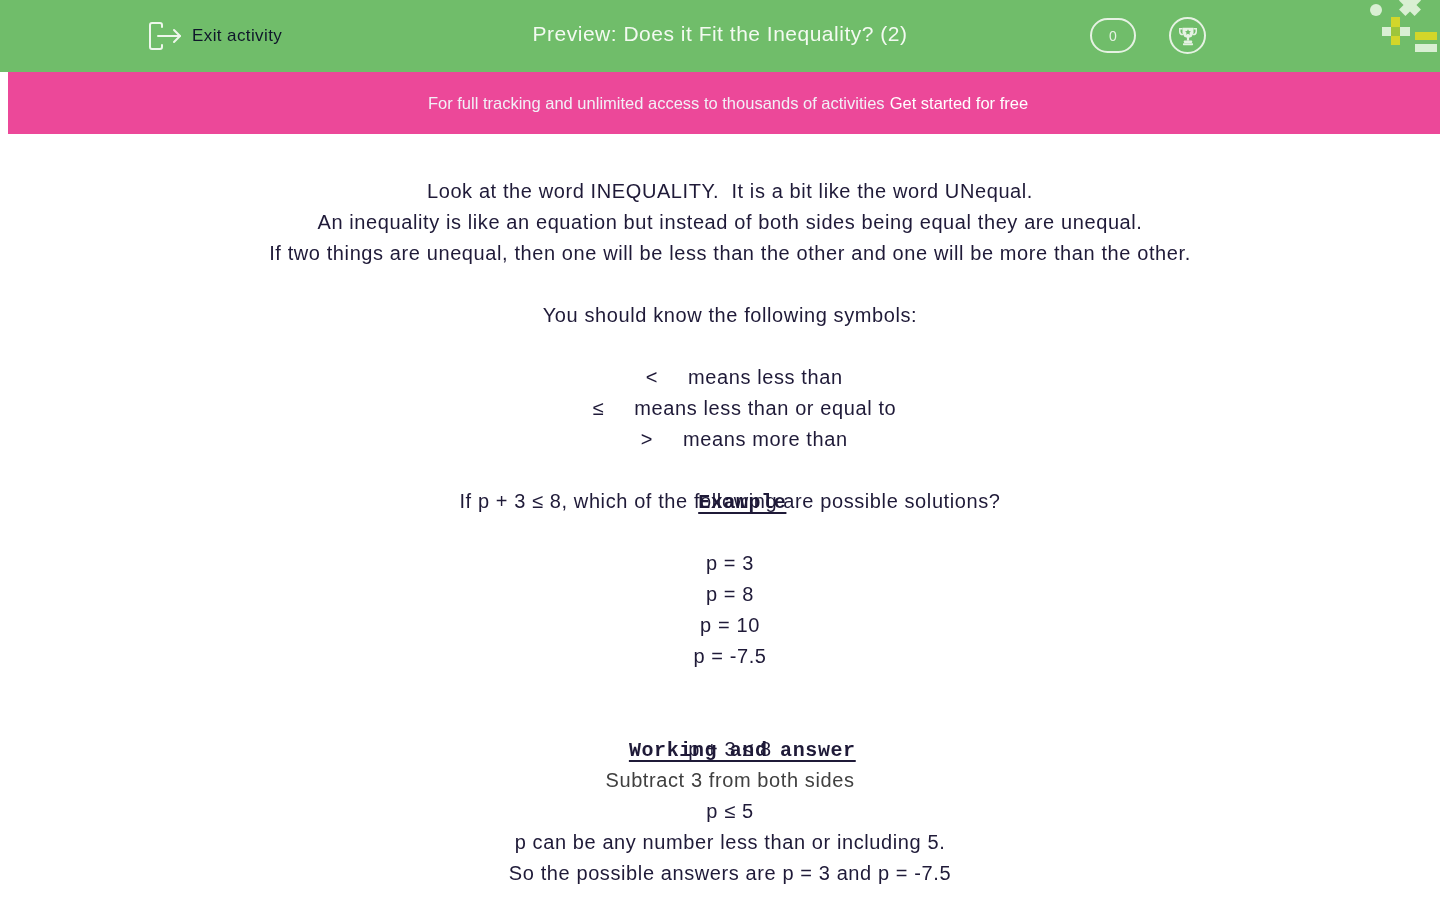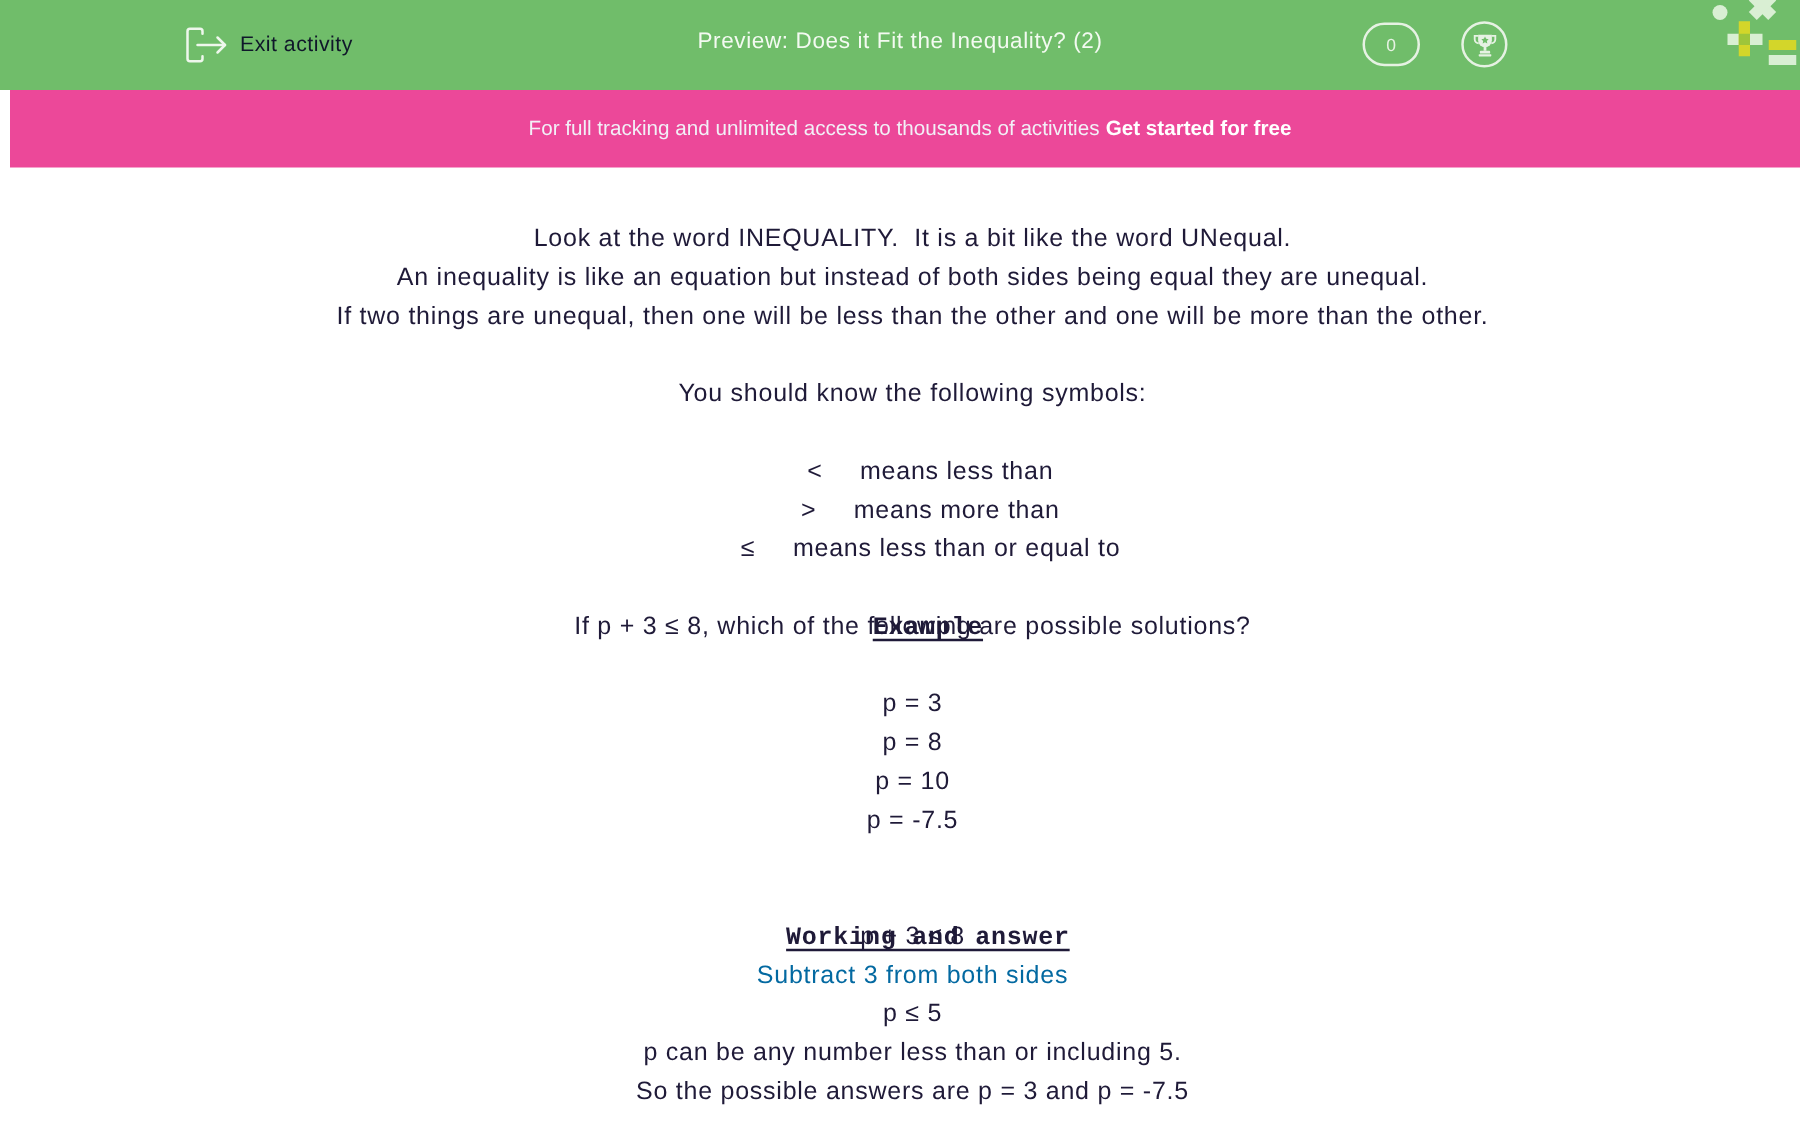--- a/index.html
+++ b/index.html
@@ -11,21 +11,21 @@
       background: #70bd6a; overflow: hidden;
     }
     .exit-btn {
       position: absolute; left: 148px; top: 20px; height: 32px;
       display: flex; align-items: center; gap: 10px; cursor: pointer;
       color: #0f172a; font-size: 17px; letter-spacing: 0.4px;
     }
     .exit-btn svg { width: 34px; height: 30px; display: block; }
     .title {
       position: absolute; left: 0; right: 0; top: 22px; text-align: center;
-      color: #f3faf1; font-size: 18px; letter-spacing: 0.5px; pointer-events: none;
+      color: #f3faf1; font-size: 21px; letter-spacing: 0.5px; pointer-events: none;
     }
     .title span { pointer-events: auto; }
     .score-pill {
       position: absolute; left: 1090px; top: 18px; width: 46px; height: 35px;
       border: 2px solid #e6f2e3; border-radius: 18px; color: #e6f2e3;
       font-size: 14px; display: flex; align-items: center; justify-content: center;
     }
     .trophy-btn {
       position: absolute; left: 1169px; top: 17px; width: 37px; height: 37px;
       border: 2px solid #e6f2e3; border-radius: 50%;
@@ -33,30 +33,30 @@
     }
     .trophy-btn svg { width: 22px; height: 22px; display: block; }
     .logo { position: absolute; left: 1366px; top: 0; width: 74px; height: 60px; }
     .logo svg { width: 74px; height: 60px; display: block; }
 
     .promo {
       position: absolute; left: 8px; top: 72px; width: 1440px; height: 62px;
       background: #ec4899; color: #f2f0f7; font-size: 16.5px;
       display: flex; align-items: center; justify-content: center; gap: 5px;
     }
-    .promo .cta { font-weight: bold; color: #ffffff; cursor: pointer; }
+    .promo .cta { font-weight: normal; color: #ffffff; cursor: pointer; }
 
     .content {
       position: absolute; left: 0; top: 176px; width: 1440px;
       text-align: center; font-size: 20px; letter-spacing: 0.6px; color: #1f1a38;
     }
     .line { height: 31px; line-height: 31px; white-space: pre; padding-left: 20px; }
     .blank { height: 31px; }
     .heading { font-weight: bold; text-decoration: underline; text-underline-offset: 4px; font-family: Liberation Mono, monospace; }
-    .red { color: #0369a1; }
+    .red { color: #404040; }
     .sym { display: inline-block; width: 20px; text-align: center; }
     .sym-gap { display: inline-block; width: 26px; }
   </style>
 </head>
 <body>
 
 <div class="topbar">
   <div class="exit-btn">
     <span>
       <svg viewBox="0 0 34 30" fill="none" stroke="#eef7ec" stroke-width="2" stroke-linecap="round" stroke-linejoin="round">
@@ -115,24 +115,24 @@
   <div class="line">Look at the word INEQUALITY.  It is a bit like the word UNequal.</div>
   <div class="line">An inequality is like an equation but instead of both sides being equal they are unequal.</div>
   <div class="line">If two things are unequal, then one will be less than the other and one will be more than the other.</div>
   <div class="blank"></div>
 
   <div class="line">You should know the following symbols:</div>
   <div class="line">
     <span class="sym">&lt;</span><span class="sym-gap"></span><span>means less than</span>
   </div>
   <div class="line">
-    <span class="sym">&gt;</span><span class="sym-gap"></span><span>means more than</span>
+    <span class="sym">≤</span><span class="sym-gap"></span><span>means less than or equal to</span>
   </div>
   <div class="line">
-    <span class="sym">≤</span><span class="sym-gap"></span><span>means less than or equal to</span>
+    <span class="sym">&gt;</span><span class="sym-gap"></span><span>means more than</span>
   </div>
   <div class="blank"></div>
 
   <div class="line">
     <span class="heading">Example</span>
   </div>
   <div class="line">If p + 3 ≤ 8, which of the following are possible solutions?</div>
   <div class="blank"></div>
 
   <div class="line">p = 3</div>

